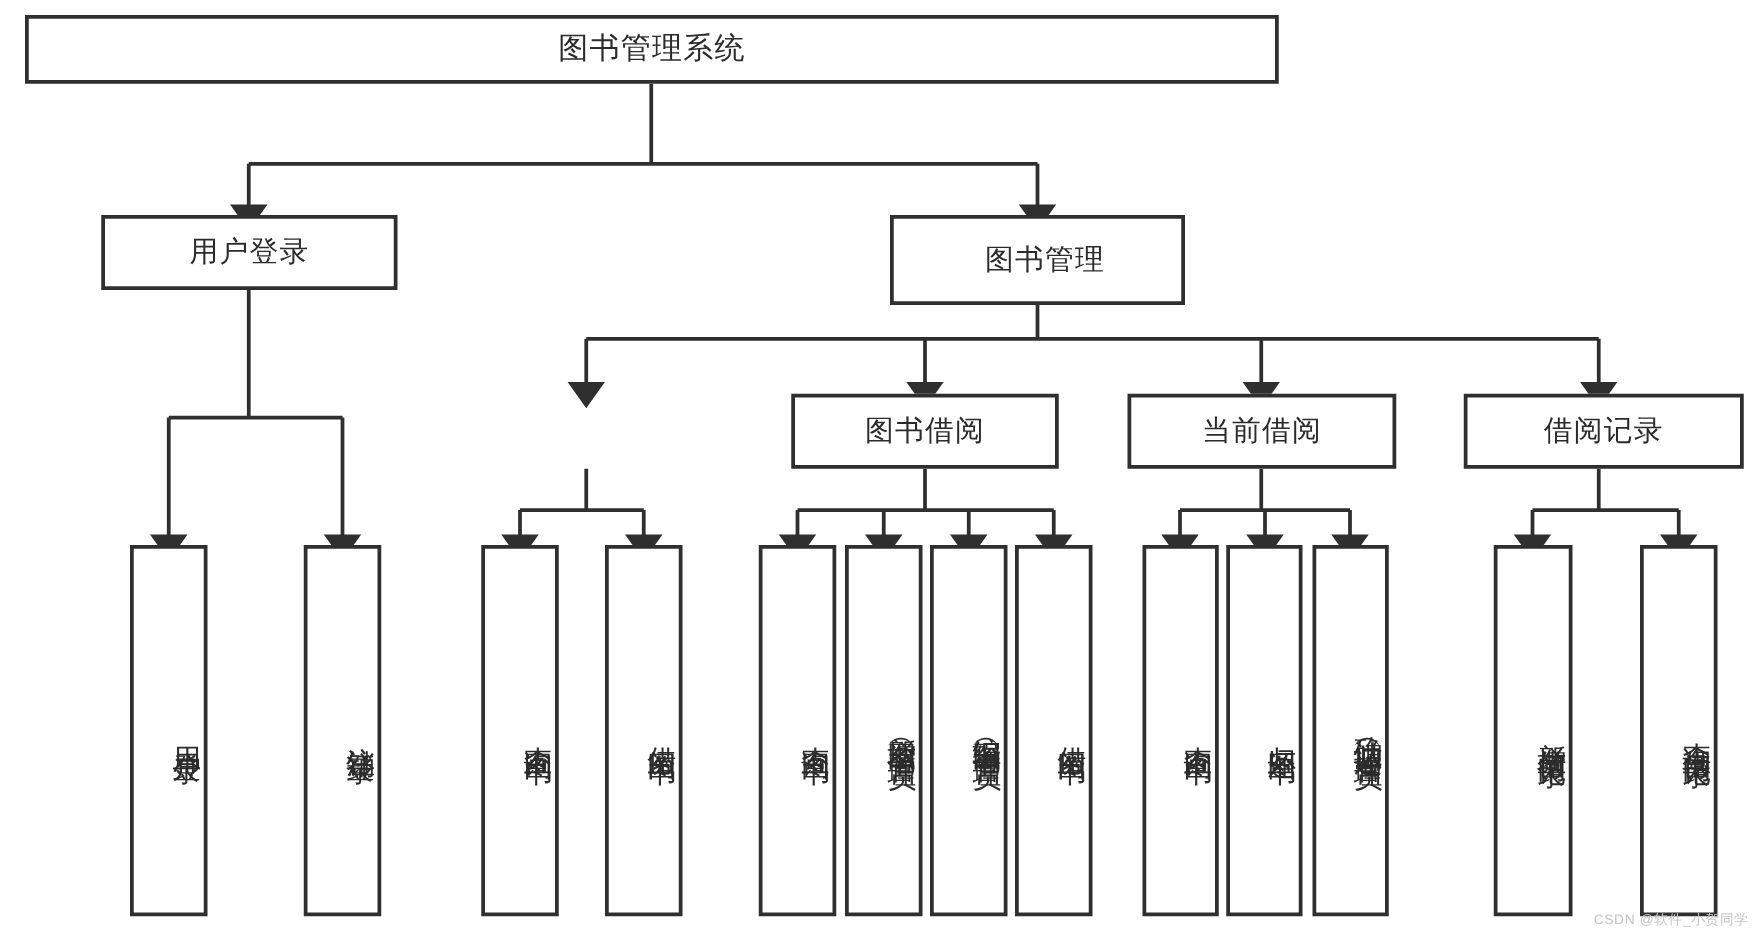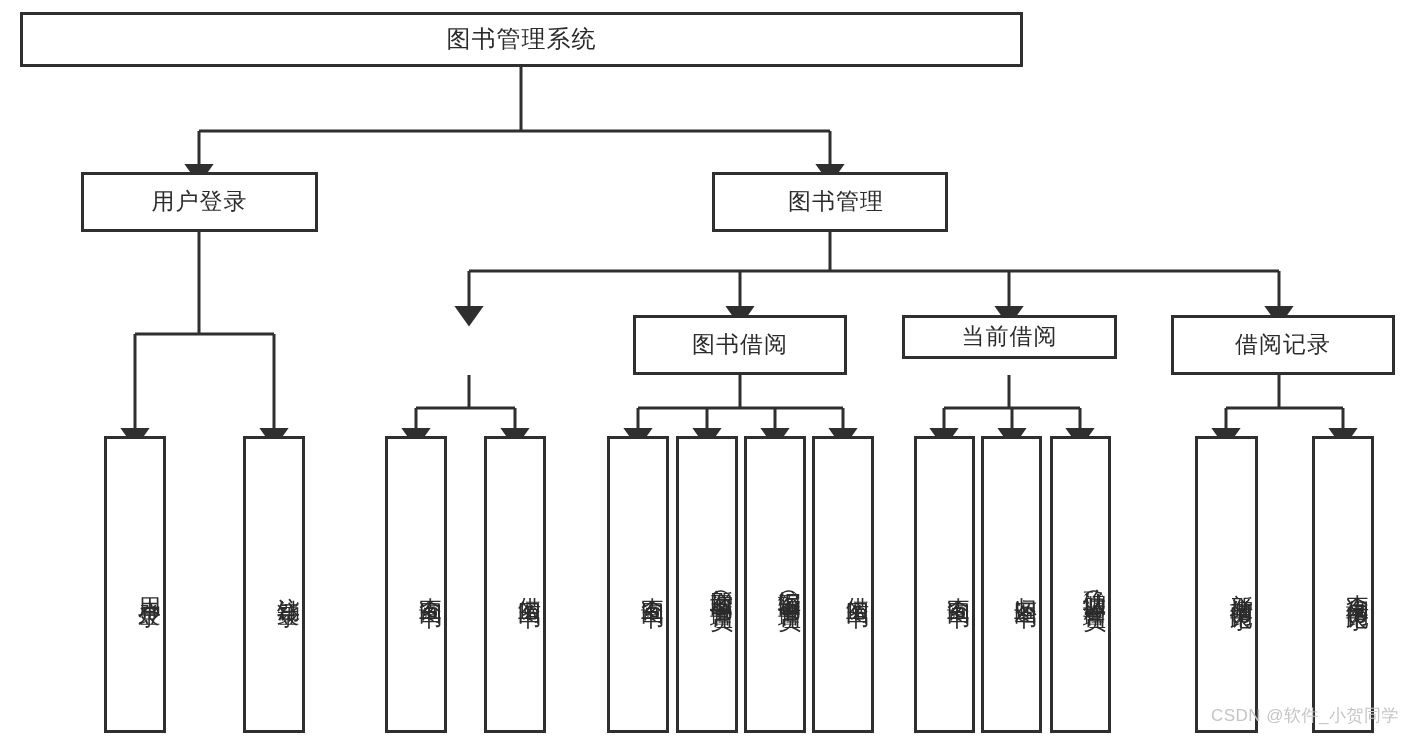--- a/index.html
+++ b/index.html
@@ -50,22 +50,22 @@
     white-space:normal;
   }
   .node.v > span{
     writing-mode:vertical-rl;
     text-orientation:upright;
     display:block;
   }
   .watermark{
     position:absolute;
     right:6px;
-    bottom:20px;
-    font-size:17px;
+    bottom:4px;
+    font-size:11px;
     color:#c4c4c4;
     letter-spacing:0.5px;
     user-select:none;
   }
 </style>
 </head>
 <body>
 
 <div id="canvas">
 
@@ -122,30 +122,30 @@
   </svg>
 
   <div class="node h root" style="left:20px; top:12px; width:1003px; height:55px;">
     <span>图书管理系统</span>
   </div>
 
   <div class="node h" style="left:81px; top:172px; width:237px; height:60px;">
     <span>用户登录</span>
   </div>
 
-  <div class="node h" style="left:712px; top:172px; width:236px; height:60px;padding-left:12px;">
+  <div class="node h" style="left:712px; top:172px; width:236px; height:72px;padding-left:12px;">
     <span>图书管理</span>
   </div>
 
 
   <div class="node h" style="left:633px; top:315px; width:214px; height:60px;align-items:center;">
     <span>图书借阅</span>
   </div>
 
-  <div class="node h" style="left:902px; top:315px; width:215px; height:44px;">
+  <div class="node h" style="left:902px; top:315px; width:215px; height:60px;">
     <span>当前借阅</span>
   </div>
 
   <div class="node h" style="left:1171px; top:315px; width:224px; height:60px;">
     <span>借阅记录</span>
   </div>
 
   <div class="node v" style="left:104px; top:436px; width:62px; height:297px;">
     <span>用户登录</span>
   </div>

